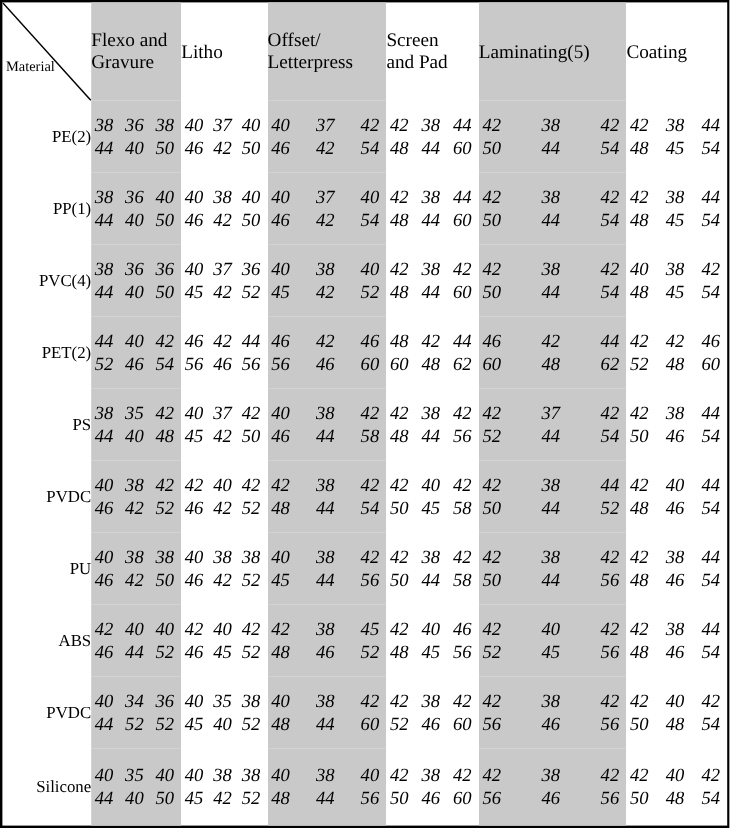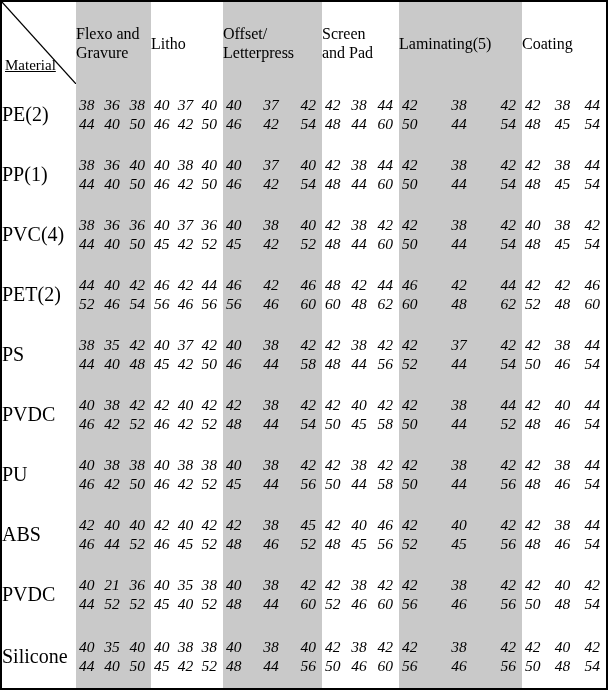--- a/index.html
+++ b/index.html
@@ -34,33 +34,33 @@
   col.c0{width:74px;} col.c1{width:75px;} col.c2{width:72px;}
   col.c3{width:99px;} col.c4{width:77px;} col.c5{width:123px;} col.c6{width:84px;}
   thead tr{height:82px;}
   tbody tr{height:60px;}
   tbody tr:last-child{height:64px;}
   .shaded{background:var(--shaded-bg);}
   
   th.corner{position:relative;}
   th.corner svg{position:absolute;left:0;top:0;width:100%;height:100%;display:block;}
   .corner-label{
-    position:absolute;left:3px;bottom:10px;
-    font-size:15px;line-height:17px;text-align:left;text-decoration:underline;
+    position:absolute;left:3px;bottom:20px;
+    font-size:12px;line-height:17px;text-align:left;
   }
   
   th.colhead{
     text-align:left;
     font-size:16px;line-height:19px;
     padding-left:3px;padding-right:2px;
   }
   
   td.material{
-    text-align:left;
-    font-size:20px;line-height:19px;
+    text-align:right;
+    font-size:14px;line-height:19px;
     padding-left:3px;
   }
   
   td.numcell .lines{
     display:flex;flex-direction:column;justify-content:center;
     height:100%;
     padding:0 6px 0 3px;
     box-sizing:border-box;
     font-style:italic;
   }
@@ -796,21 +796,21 @@
               </div>
             </div>
           </td>
         </tr>
         <tr>
           <td class="material">PVDC</td>
           <td class="numcell shaded">
             <div class="lines">
               <div class="num-line">
                 <span>40</span>
-                <span>21</span>
+                <span>34</span>
                 <span>36</span>
               </div>
               <div class="num-line">
                 <span>44</span>
                 <span>52</span>
                 <span>52</span>
               </div>
             </div>
           </td>
           <td class="numcell">

